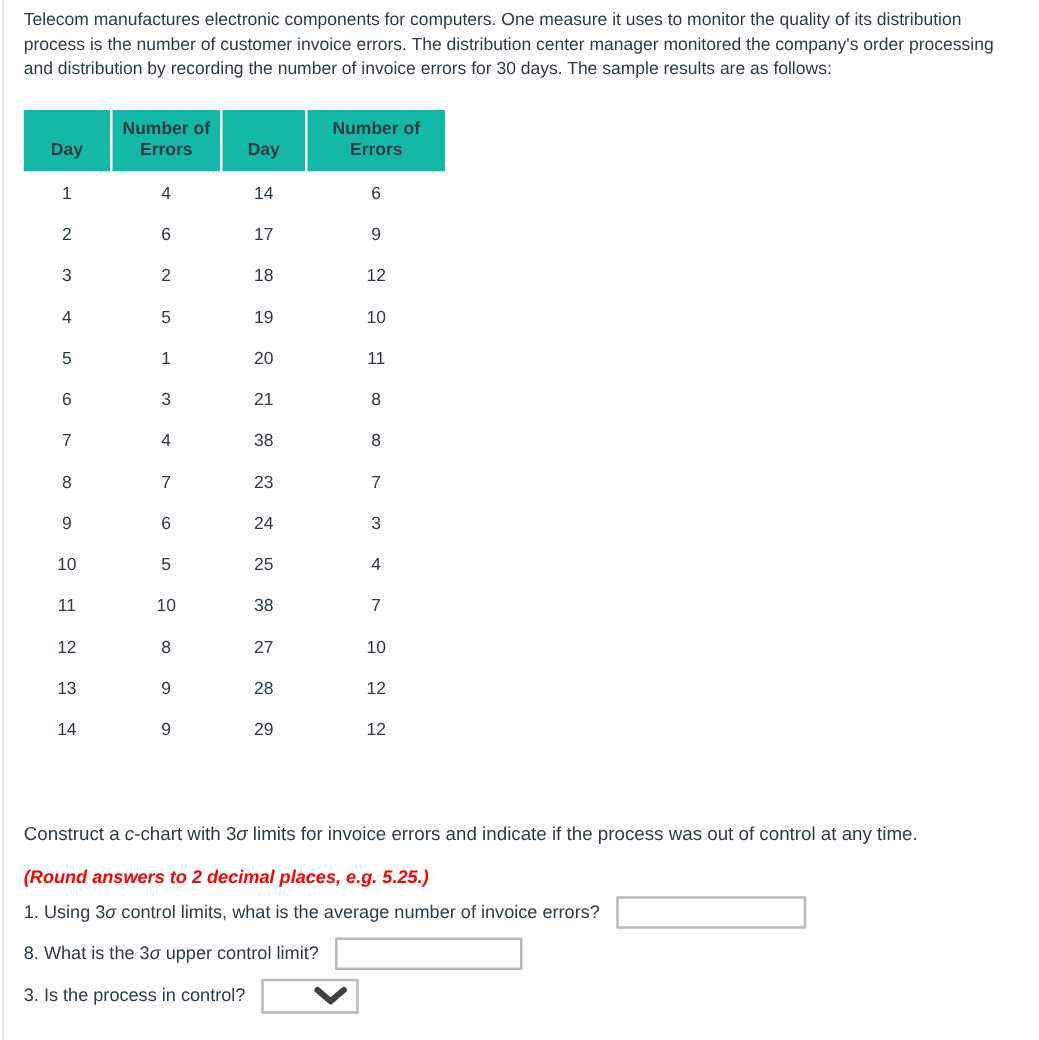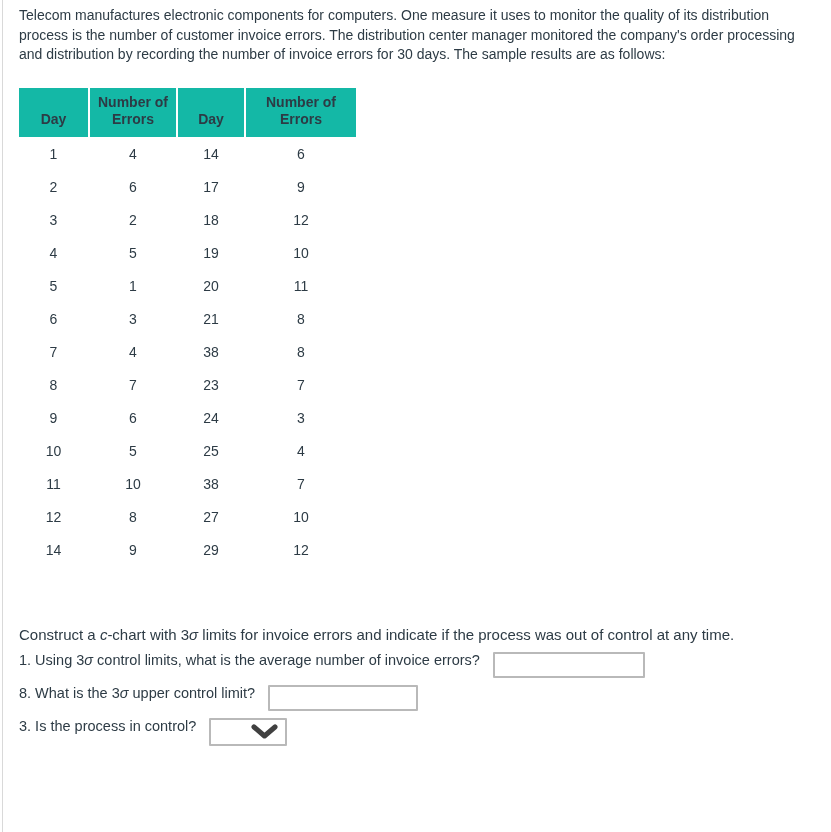--- a/index.html
+++ b/index.html
@@ -57,20 +57,21 @@
   }
   .sigma, .italic { font-style: italic; }
   .round-note {
     margin: 16px 0 0 0;
     font-size: 14.5px;
     font-weight: bold;
     font-style: italic;
   }
   .qline {
     display: flex;
+    align-items: center;
     gap: 13px;
     margin-top: 6px;
     font-size: 14.5px;
     min-height: 27px;
   }
   .qline.first { margin-top: 7px; }
   input.answer-box {
     width: 152px;
     height: 26px;
     border: 2px solid #b9b9b9;
@@ -185,30 +186,37 @@
           <td>38</td>
           <td>7</td>
         </tr>
         <tr>
           <td>12</td>
           <td>8</td>
           <td>27</td>
           <td>10</td>
         </tr>
         <tr>
+          <td>13</td>
+          <td>9</td>
+          <td>28</td>
+          <td>12</td>
+        </tr>
+        <tr>
           <td>14</td>
           <td>9</td>
           <td>29</td>
           <td>12</td>
         </tr>
       </tbody>
   </table>
 
   <p class="construct"><span>Construct a </span><span class="italic">c</span><span>-chart with 3</span><span class="sigma">σ</span><span> limits for invoice errors and indicate if the process was out of control at any time.</span></p>
 
+  <p class="round-note" style="color:#ff0000;">(Round answers to 2 decimal places, e.g. 5.25.)</p>
 
   <div class="qline first">
     <span><span>1. Using 3</span><span class="sigma">σ</span><span> control limits, what is the average number of invoice errors?</span></span>
     <input class="answer-box" type="text" value="" style="">
   </div>
 
   <div class="qline">
     <span><span>8. What is the 3</span><span class="sigma">σ</span><span> upper control limit?</span></span>
     <input class="answer-box w2" type="text" value="" style="">
   </div>

